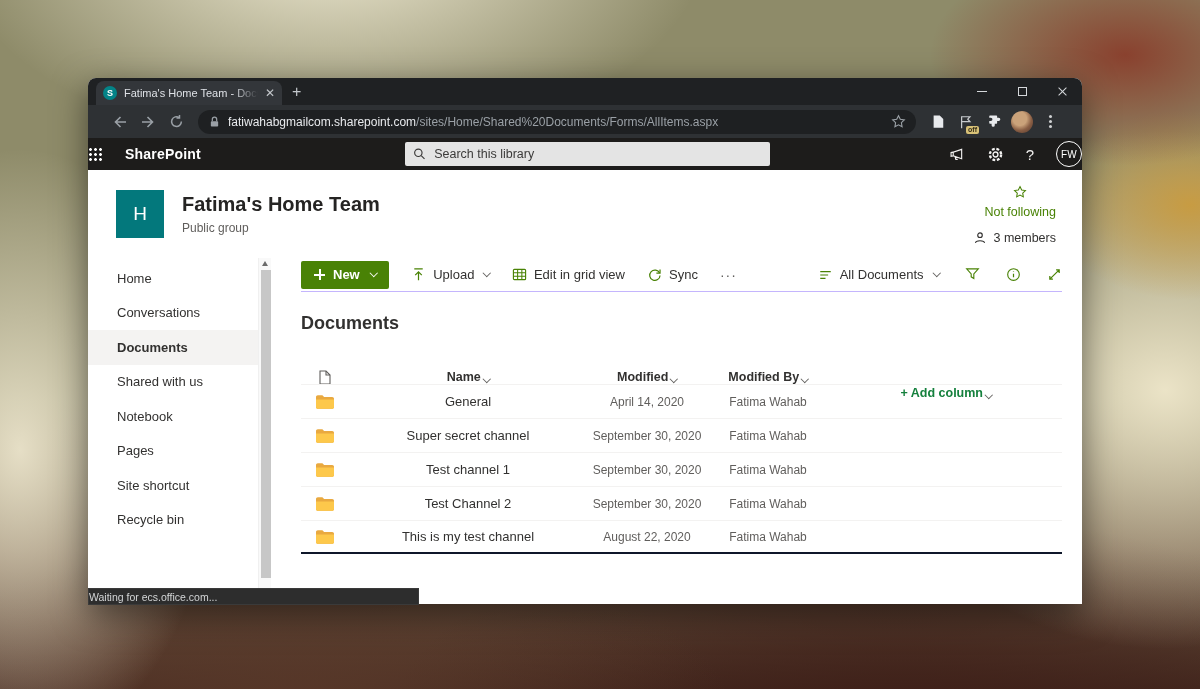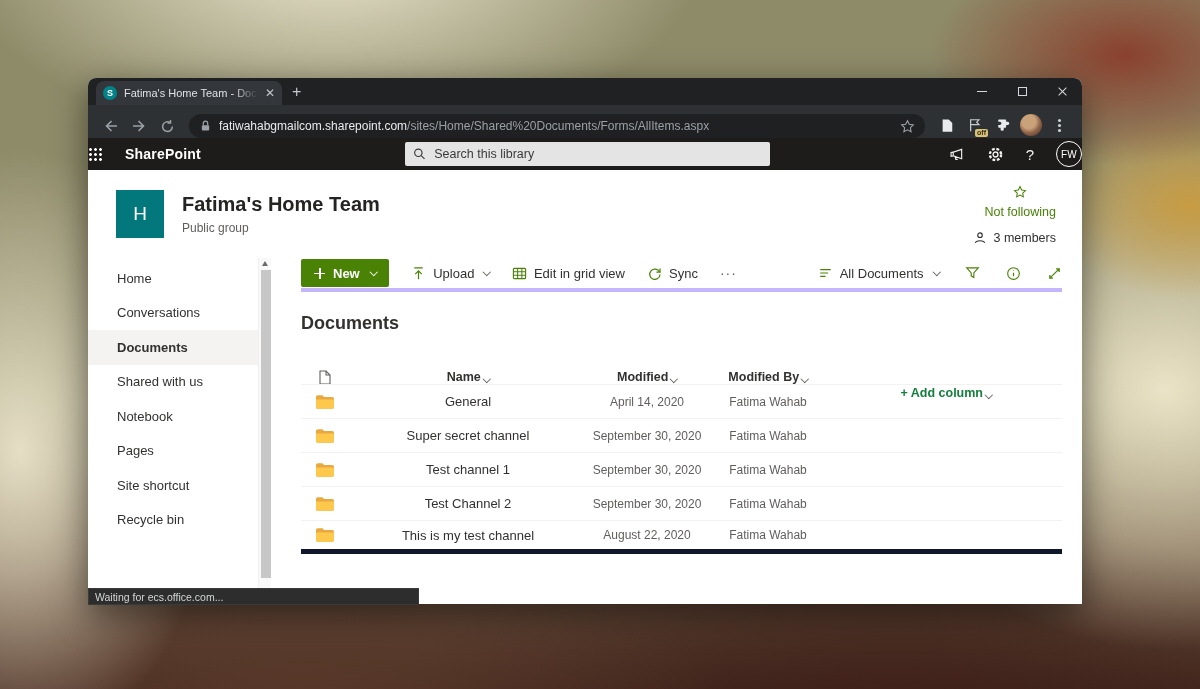--- a/index.html
+++ b/index.html
@@ -42,21 +42,21 @@
   .newtab { color:#c3c7cb; font-size:16px; line-height:16px; margin:0 0 5px 10px; }
   .wincontrols { margin-left:auto; display:flex; height:27px; align-self:flex-start; }
   .wc { width:40px; height:27px; display:flex; align-items:center; justify-content:center; }
   .glyph-min { width:10px; height:1px; background:#d5d8db; }
   .glyph-max { width:9px; height:9px; border:1px solid #d5d8db; }
   .glyph-close { position:relative; width:11px; height:11px; }
   .glyph-close::before,.glyph-close::after { content:""; position:absolute; left:0; top:5px; width:11px; height:1px; background:#d5d8db; }
   .glyph-close::before { transform:rotate(45deg); } .glyph-close::after { transform:rotate(-45deg); }
 
   
-  .navbar { height:33px; background:#2e3134; display:flex; align-items:flex-end; padding:0 11px; gap:4px; flex:none; }
+  .navbar { height:33px; background:#2e3134; display:flex; align-items:center; padding:0 20px; gap:4px; flex:none; }
   .navbtn { width:24px; height:24px; display:flex; align-items:center; justify-content:center; color:#9aa0a6; flex:none; }
   .omnibox { flex:1; height:24px; background:#1e2022; border-radius:13px; display:flex; align-items:center; padding:0 10px; gap:7px; margin:0 6px; min-width:0; }
   .url { font-size:12px; white-space:nowrap; overflow:hidden; flex:1; }
   .url .domain { color:#e8eaed; } .url .path { color:#9aa0a6; }
   .ext { width:24px; height:26px; display:flex; align-items:center; justify-content:center; position:relative; flex:none; }
   .ext-badge { position:absolute; right:-1px; bottom:1px; background:#d8c177; color:#332c17; font-size:7px; font-weight:bold;
     padding:0 2px; border-radius:2px; line-height:8px; }
   .avatar-photo { width:22px; height:22px; border-radius:50%; flex:none;
     background:radial-gradient(circle at 40% 35%, #caa27a 0 35%, #8a5f45 60%, #4e3328 100%); }
   .menu-dots { width:3px; height:3px; border-radius:50%; background:#cfd1d3; box-shadow:0 -5px 0 #cfd1d3, 0 5px 0 #cfd1d3; }
@@ -93,48 +93,48 @@
   .side-item { height:34.5px; display:flex; align-items:center; padding-left:29px; font-size:13px; color:#323130; cursor:default; }
   .side-item.selected { background:#f4f3f2; font-weight:bold; }
   .side-item.accent { color:#498205; }
   .side-scroll { width:13px; flex:none; background:#f9f9f9; position:relative; border-left:1px solid #f0f0f0; }
   .scroll-up { position:absolute; top:3px; left:3px; width:0; height:0; border-left:3.5px solid transparent; border-right:3.5px solid transparent; border-bottom:5px solid #6b6b6b; }
   .scroll-thumb { position:absolute; top:12px; left:1.5px; width:10px; height:calc(100% - 38px); background:#c7c7c7; }
 
   .main { flex:1; display:flex; flex-direction:column; padding:0 20px 0 30px; min-width:0; }
 
   
-  .cmdbar { height:34px; display:flex; align-items:center; gap:22px; border-bottom:4px solid #c4b5fd; flex:none; }
+  .cmdbar { height:34px; display:flex; align-items:center; gap:22px; border-bottom:1px solid #c4b5fd; flex:none; }
   .btn-new { height:28px; background:#498205; border-radius:2px; color:#fff; display:flex; align-items:center; gap:8px;
     padding:0 13px; font-size:13px; font-weight:bold; }
   .plus { position:relative; width:11px; height:11px; }
   .plus::before { content:""; position:absolute; left:0; top:5px; width:11px; height:1.6px; background:currentColor; }
   .plus::after { content:""; position:absolute; left:5px; top:0; width:1.6px; height:11px; background:currentColor; }
   .cmd { display:flex; align-items:center; gap:7px; font-size:13px; color:#323130; }
   .cmd svg { color:#498205; }
   .chev { display:inline-block; width:5.5px; height:5.5px; border-right:1.1px solid #605e5c; border-bottom:1.1px solid #605e5c;
     transform:rotate(45deg); margin:-3px 0 0 3px; }
   .chev.white { border-color:#fff; }
   .more-dots { font-size:14px; color:#605e5c; letter-spacing:1px; }
   .cmd-right { margin-left:auto; display:flex; align-items:center; gap:26px; }
 
   
   .doc-head { font-size:18px; font-weight:600; color:#323130; margin:21px 0 20px 0; }
   .grid-row { display:grid; grid-template-columns:47px 240px 118px 124px 1fr; align-items:center;text-align:center; }
   .thead { height:30px; font-size:12.5px; font-weight:600; color:#323130; }
   .thead .colcell { white-space:nowrap; }
   .trow { height:34px; border-top:1px solid #f3f2f1; font-size:13px; color:#323130; }
-  .trow:last-of-type { border-bottom:5px solid #0f172a; }
+  .trow:last-of-type { border-bottom:2px solid #0f172a; }
   .cell-icon { display:flex; justify-content:center; }
   .cell-dim { font-size:12px; color:#605e5c; }
   .addcol { color:#15803d;margin-top:32px; }
 
   
   .statusbar { position:absolute; left:88px; top:588px; width:331px; height:17px; background:#2d2d2d; border:1px solid #3a3a3a;
-    color:#d3d5d6; font-size:10.5px; display:flex; align-items:center; padding-left:6px; z-index:5; }
+    color:#d3d5d6; font-size:10.5px; display:flex; align-items:center; padding-left:0; z-index:5; }
 
   svg { display:block; }
 </style>
 </head>
 <body>
 
 <div class="stage">
   <div class="window">
 
     <div class="tabstrip">

